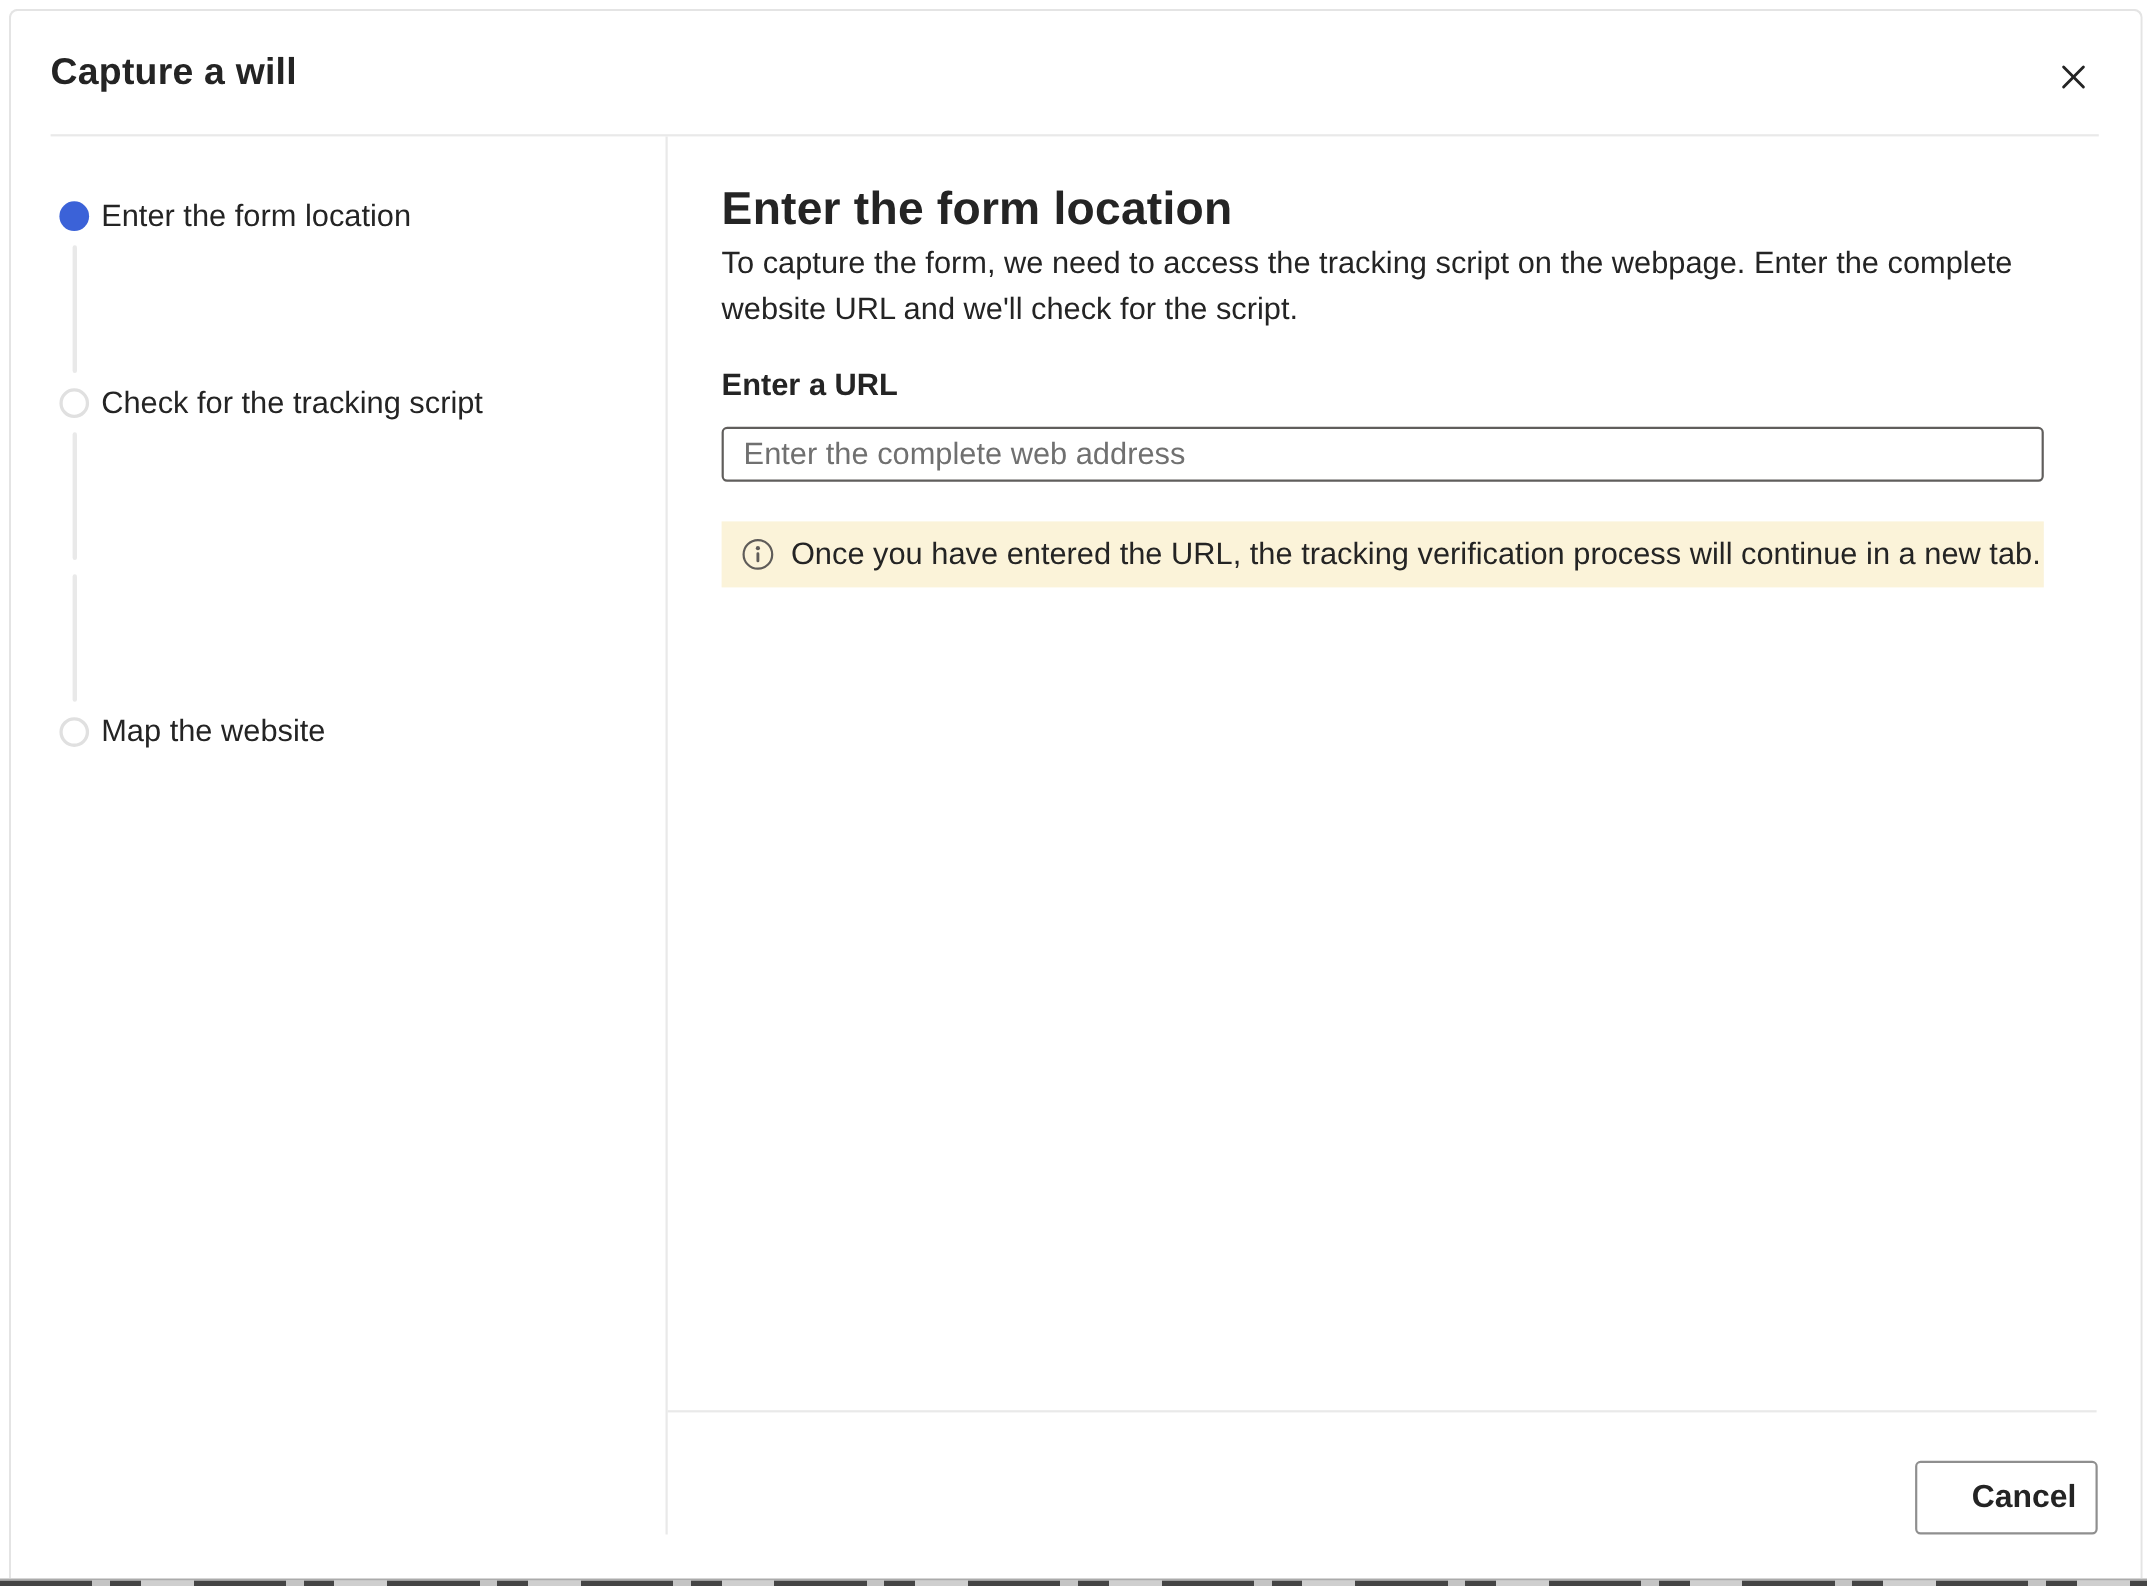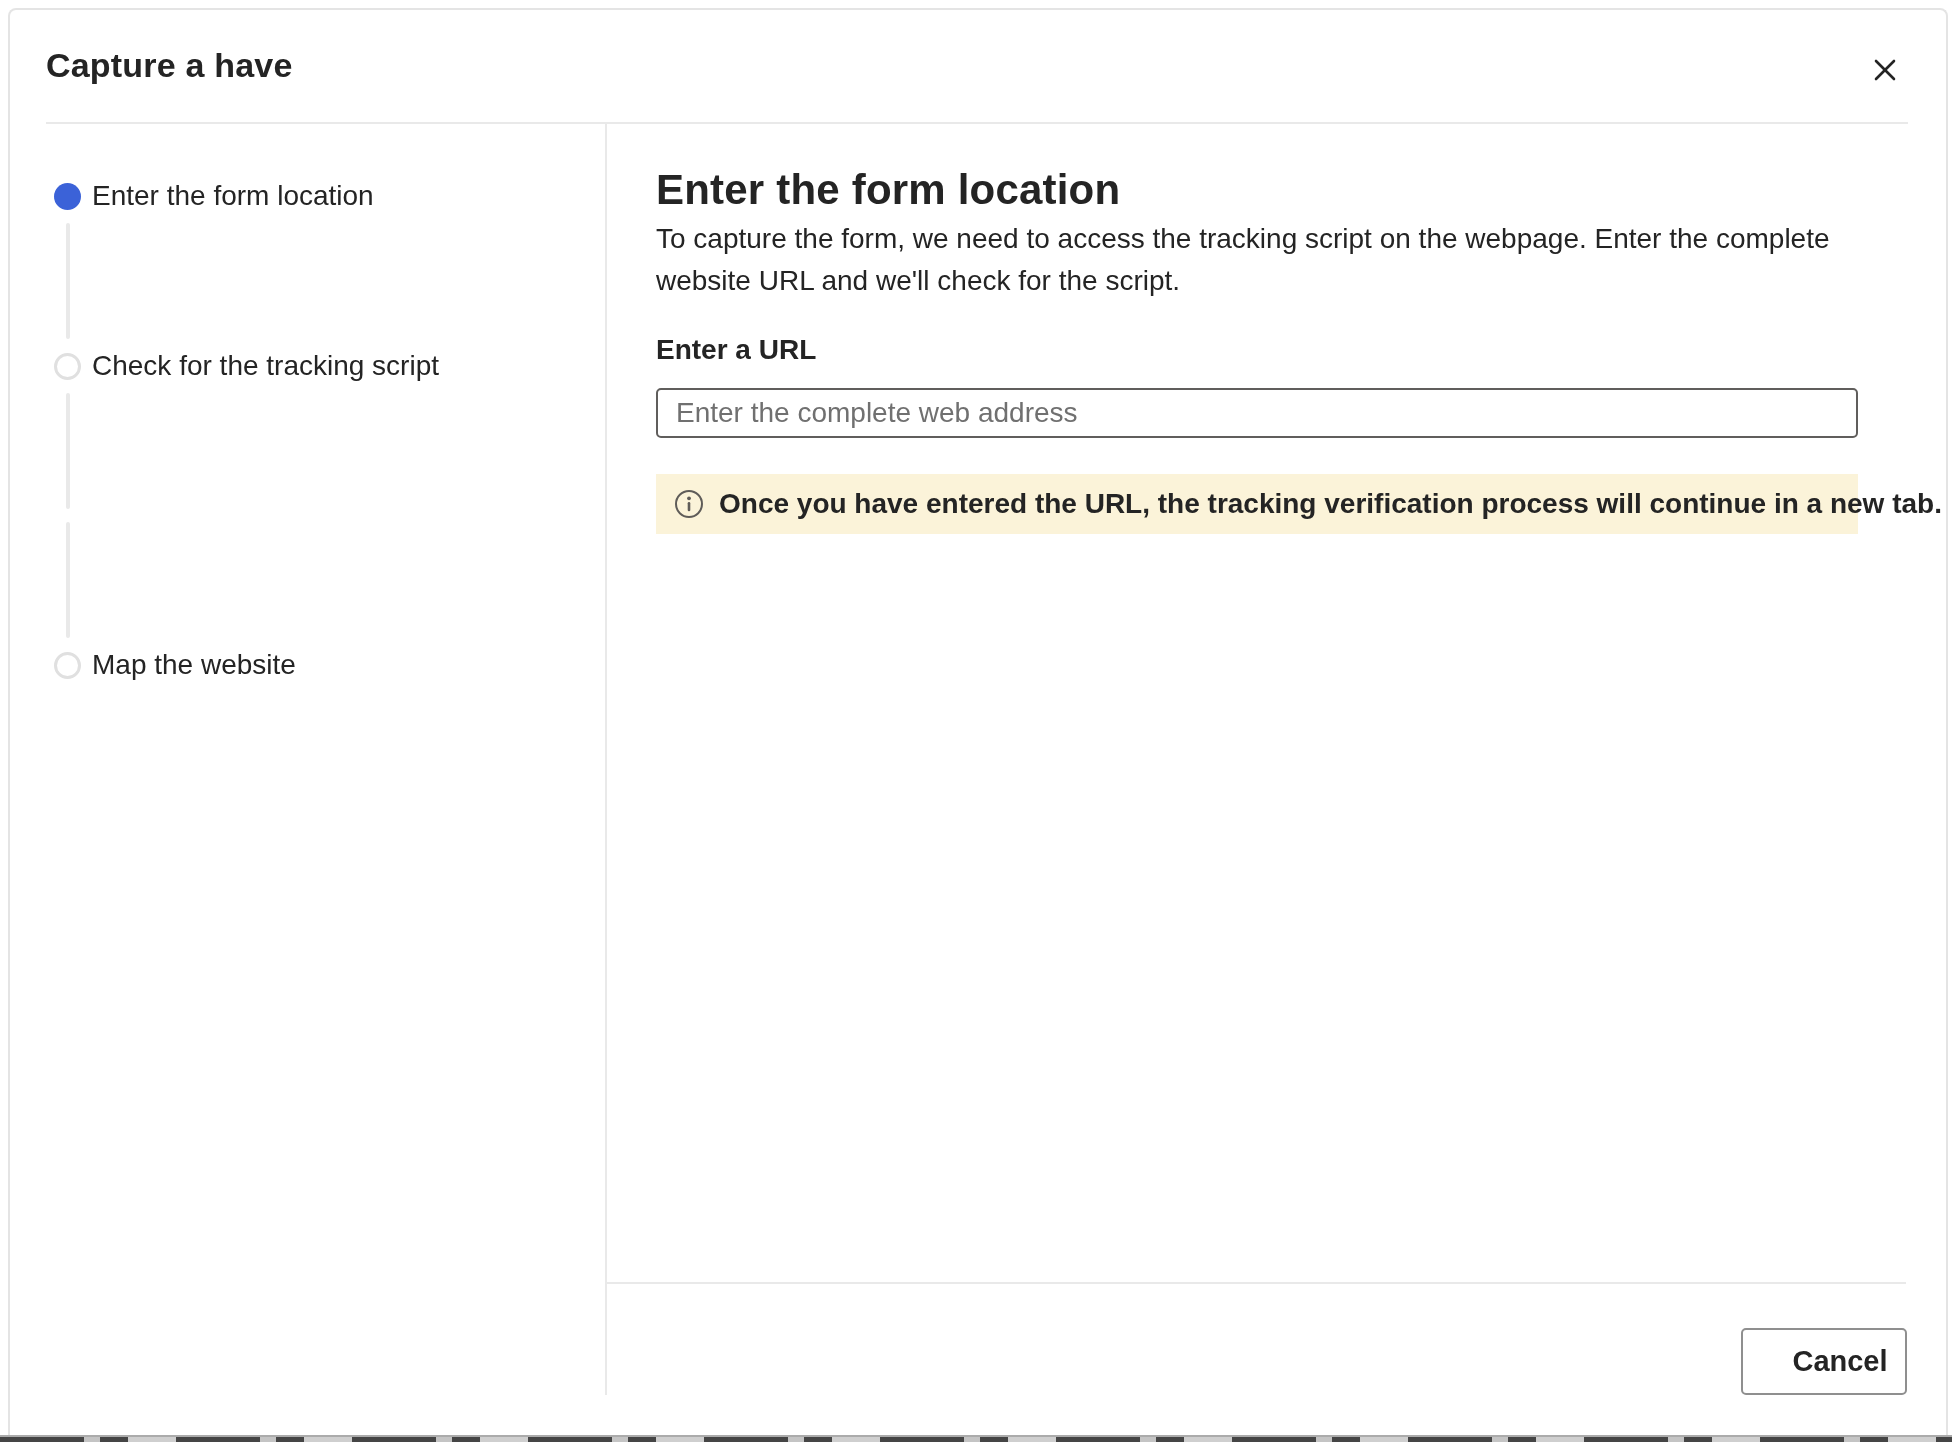--- a/index.html
+++ b/index.html
@@ -90,21 +90,20 @@
     font-size: 28px; color: #242424;
     outline: none; background: #ffffff;
   }
   .url-input::placeholder { color: #707070; opacity: 1; }
   .info-banner {
     margin-top: 36px;
     width: 1202px; height: 60px;
     background: #FBF3D9;
     display: flex; align-items: center;
     padding: 0 16px;
-    font-weight: bold;
   }
   .info-banner-icon { flex: 0 0 30px; height: 30px; margin-left: 2px; }
   .info-banner-text { margin-left: 15px; font-size: 28px; color: #242424; white-space: nowrap; }
   
   .content-footer {
     position: absolute; bottom: 0; left: 0; right: 0; height: 113px;
   }
   .footer-divider {
     position: absolute; top: 0; left: 0; right: 40px;
     height: 2px; background: #e9e9e9;
@@ -126,21 +125,21 @@
       repeating-linear-gradient(90deg, #454545 0 84px, #c4c4c4 84px 100px, #454545 100px 128px, #cfcfcf 128px 176px) bottom / 100% 5px no-repeat,
       linear-gradient(#ababab, #ababab) top / 100% 2px no-repeat;
   }
 </style>
 </head>
 <body>
 
 <div class="dialog">
 
   <div class="dialog-header">
-    <div class="dialog-title">Capture a have</div>
+    <div class="dialog-title">Capture a will</div>
     <button class="close-button">
       <span>
         <svg width="32" height="32" viewBox="0 0 32 32">
           <line x1="7" y1="7" x2="25" y2="25" stroke="#242424" stroke-width="2.6" stroke-linecap="round"></line>
           <line x1="25" y1="7" x2="7" y2="25" stroke="#242424" stroke-width="2.6" stroke-linecap="round"></line>
         </svg>
       </span>
     </button>
     <div class="header-divider"></div>
   </div>

